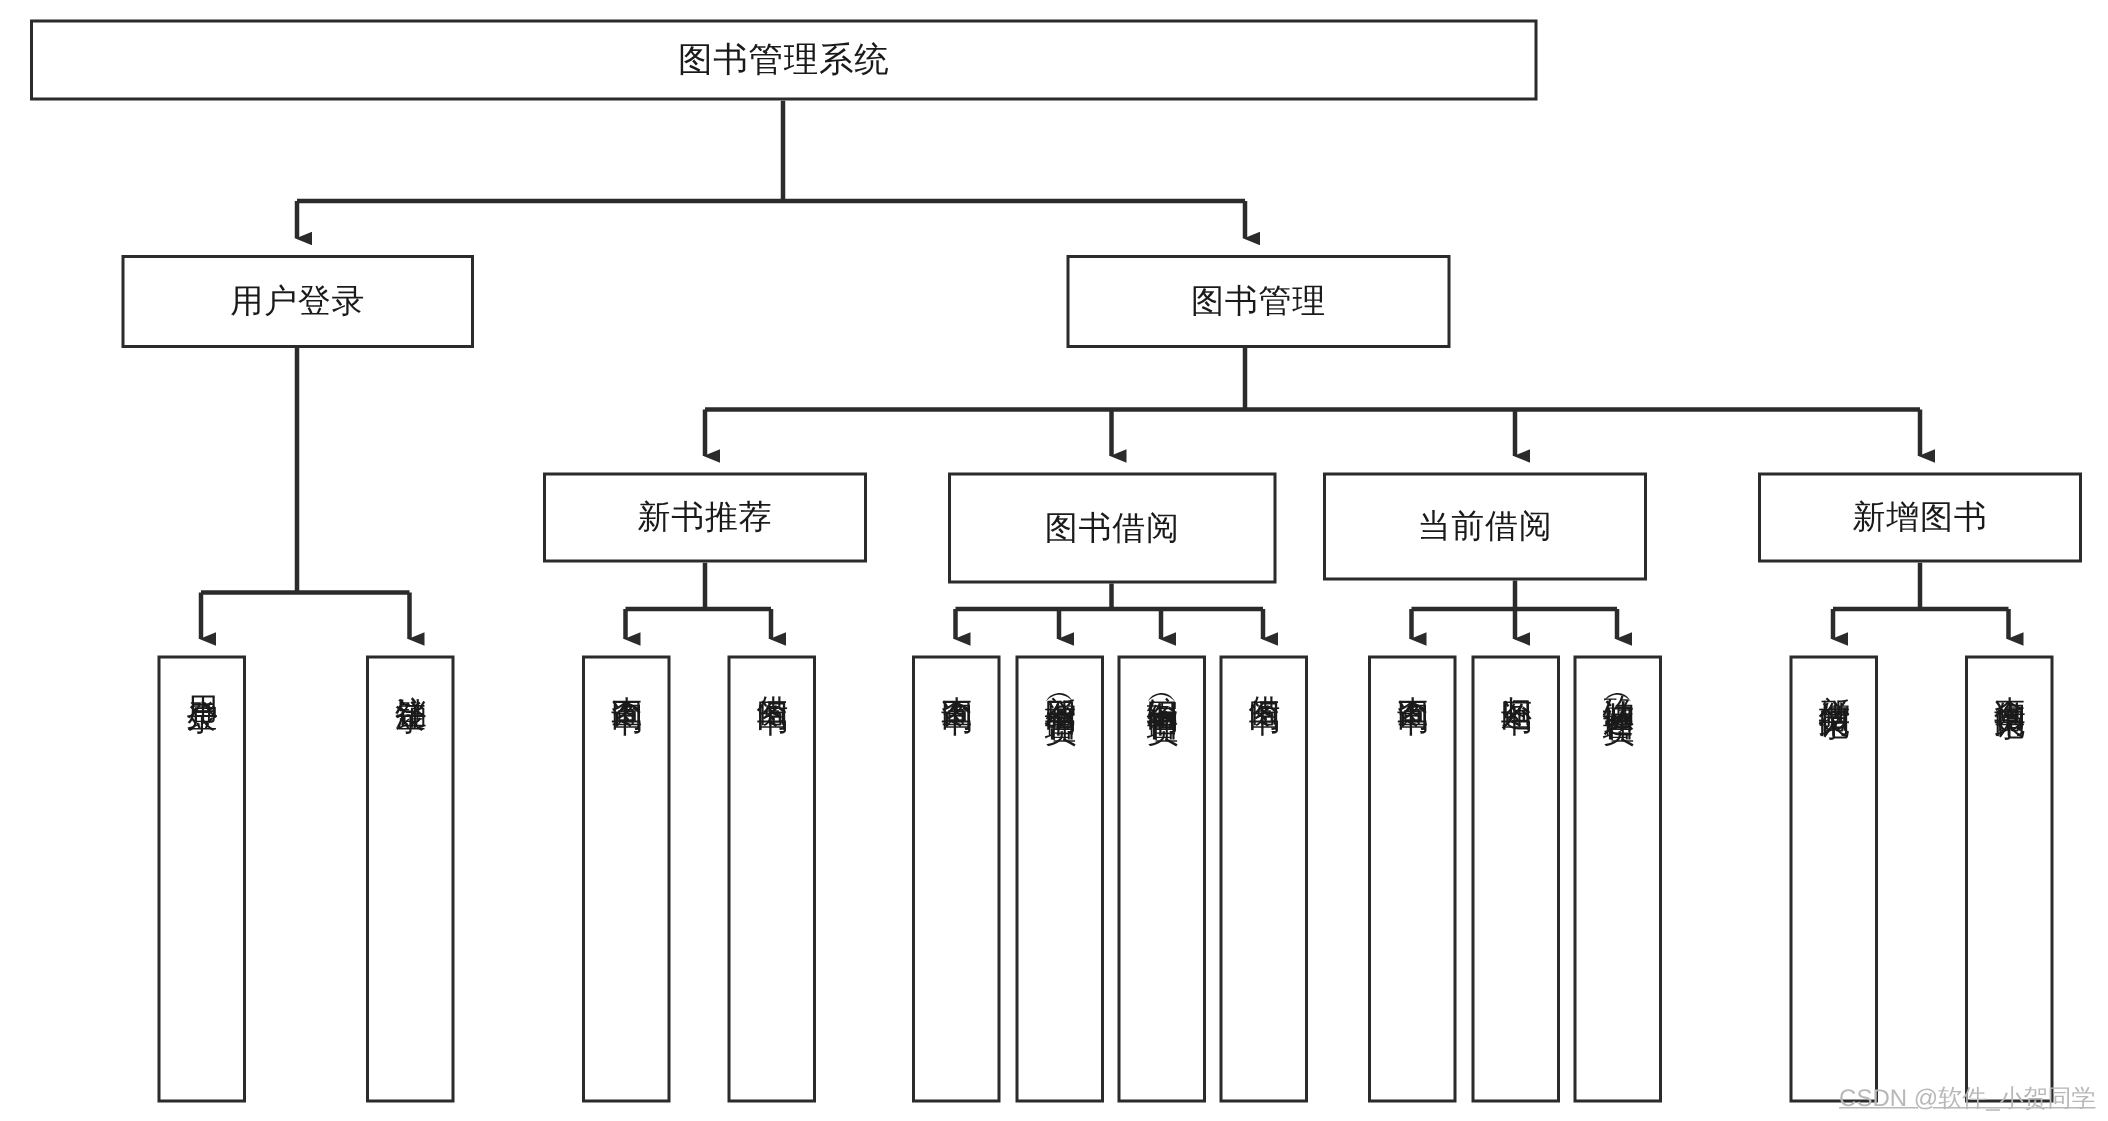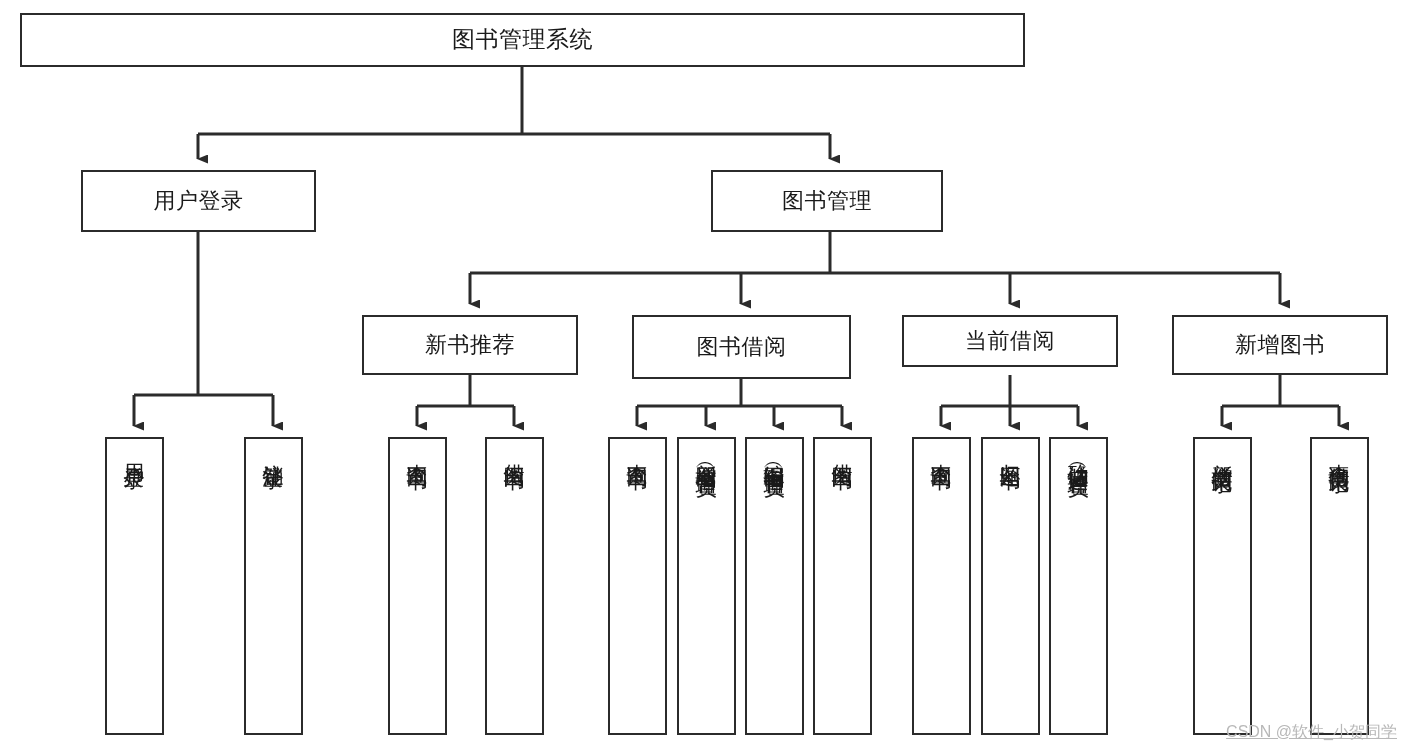--- a/index.html
+++ b/index.html
@@ -133,31 +133,31 @@
     </g>
   </svg>
 
   <div class="node horizontal root" style="left:20px; top:13px; width:1005px; height:54px;">
     <span class="node-label">图书管理系统</span>
   </div>
 
   <div class="node horizontal" style="left:81px; top:170px; width:235px; height:62px;">
     <span class="node-label">用户登录</span>
   </div>
-  <div class="node horizontal" style="left:711px; top:170px; width:232px; height:62px;">
+  <div class="node horizontal" style="left:711px; top:170px; width:256px; height:62px;">
     <span class="node-label">图书管理</span>
   </div>
 
   <div class="node horizontal" style="left:362px; top:315px; width:216px; height:60px;">
     <span class="node-label">新书推荐</span>
   </div>
-  <div class="node horizontal" style="left:632px; top:315px; width:219px; height:64px;">
+  <div class="node horizontal" style="left:632px; top:315px; width:219px; height:74px;">
     <span class="node-label">图书借阅</span>
   </div>
-  <div class="node horizontal" style="left:902px; top:315px; width:216px; height:52px;">
+  <div class="node horizontal" style="left:882px; top:315px; width:216px; height:72px;">
     <span class="node-label">当前借阅</span>
   </div>
   <div class="node horizontal" style="left:1172px; top:315px; width:216px; height:60px;">
     <span class="node-label">新增图书</span>
   </div>
 
   <div class="node vertical" style="left:105px; top:437px; width:59px; height:298px;">
     <span class="node-label">用户登录</span>
   </div>
   <div class="node vertical" style="left:244px; top:437px; width:59px; height:298px;">

